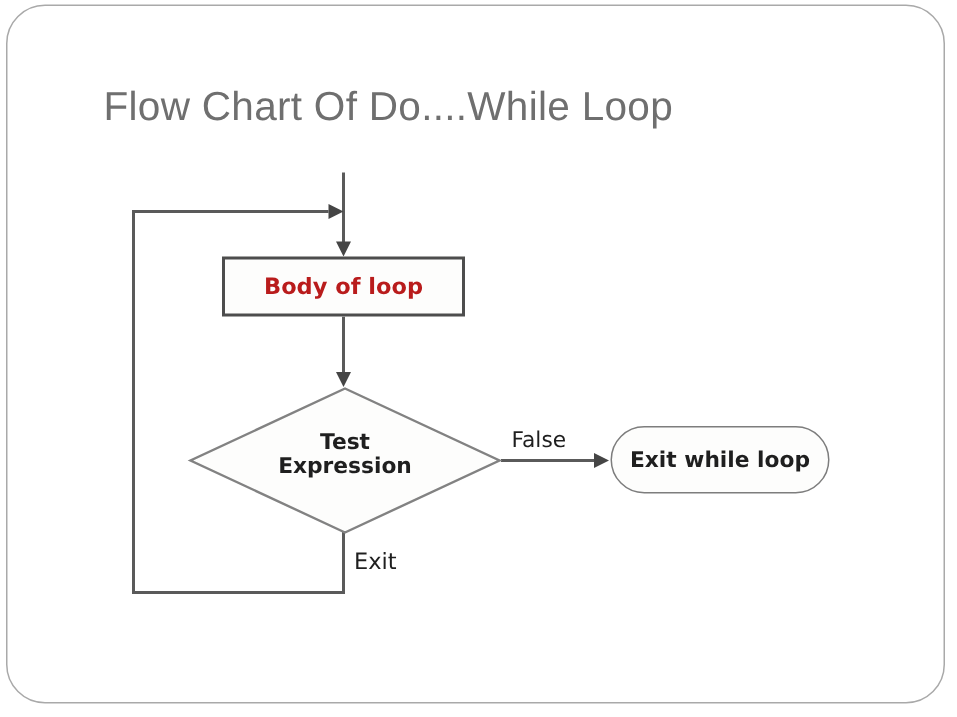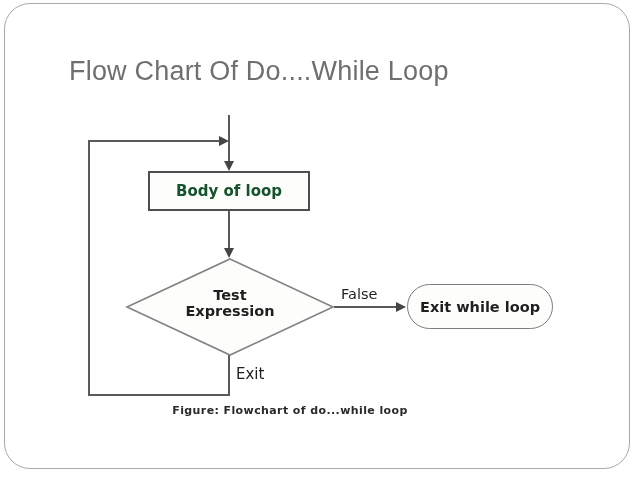--- a/index.html
+++ b/index.html
@@ -70,21 +70,21 @@
     width: 162px; height: 40px;
     border: 2px solid #4d4d4d;
     background: #fdfdfc;
     box-sizing: border-box;
     display: flex;
     align-items: center;
     justify-content: center;
     font-family: "DejaVu Sans", sans-serif;
     font-weight: bold;
     font-size: 15px;
-    color: #14532d;
+    color: #b91c1c;
   }
   #diamond-svg {
     position: absolute;
     left: 124px; top: 256px;
     width: 212px; height: 102px;
   }
   #node-test-label {
     position: absolute;
     left: 145px; top: 287px;
     width: 170px;
@@ -162,14 +162,13 @@
     <span style="display:block;">Expression</span>
   </div>
 
   <div id="node-exit">
     <span>Exit while loop</span>
   </div>
 
   <div class="fig-text" id="label-false">False</div>
   <div class="fig-text" id="label-true">Exit</div>
 
-  <div id="fig-caption">Figure: Flowchart of do...while loop</div>
 </div>
 
 </body></html>

